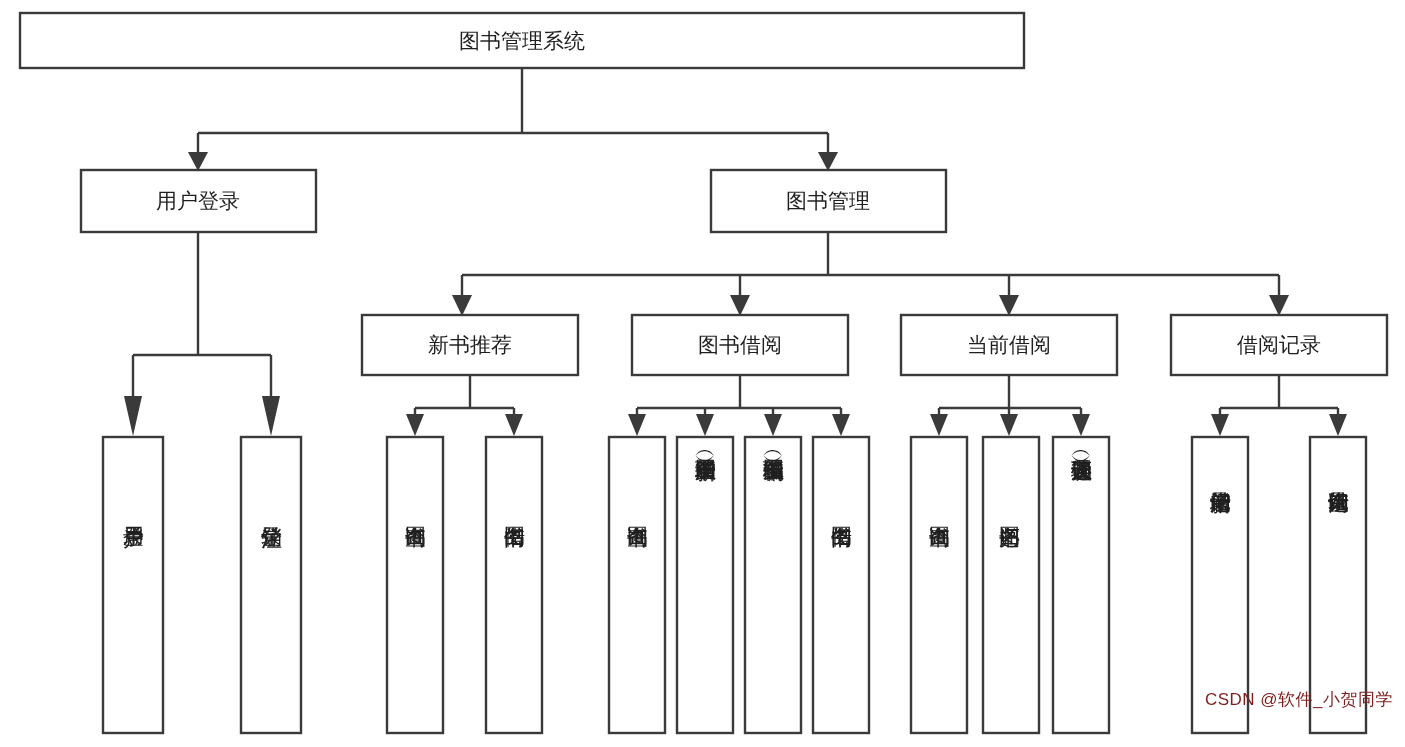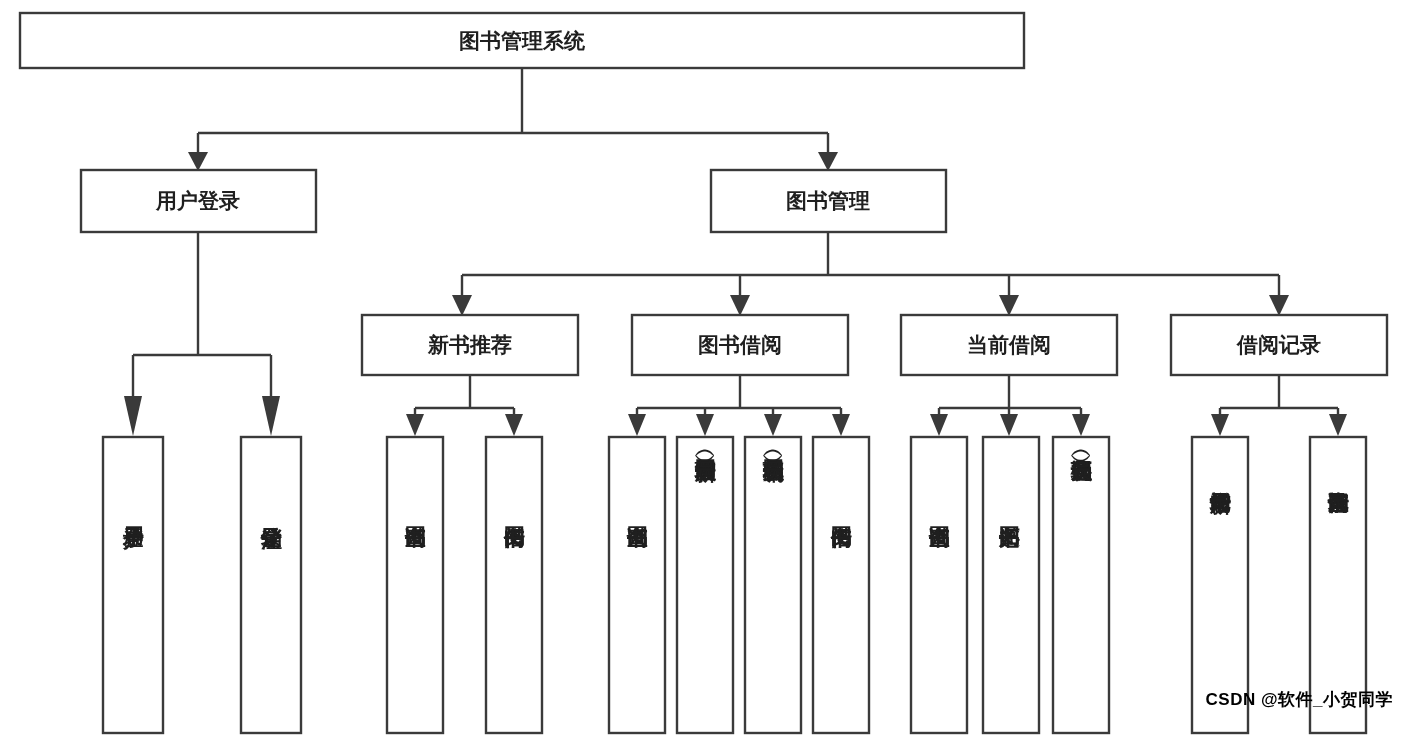--- a/index.html
+++ b/index.html
@@ -12,21 +12,20 @@
     font-family: "Liberation Sans", "DejaVu Sans", sans-serif;
     width: 1405px;
     height: 747px;
     overflow: hidden;
   }
   #diagram-root {
     position: relative;
     width: 1405px;
     height: 717px;
     background: #ffffff;
-    font-weight: bold;
   }
   svg.diagram-canvas {
     position: absolute;
     left: 0;
     top: 0;
     width: 1405px;
     height: 747px;
     display: block;
   }
   .node-box {
@@ -50,21 +49,21 @@
     fill: #1f1f1f;
     text-anchor: middle;
     dominant-baseline: middle;
   }
   .watermark {
     position: absolute;
     right: 12px;
     bottom: 6px;
     font-family: "Liberation Sans", "DejaVu Sans", sans-serif;
     font-size: 17px;
-    color: #000000;
+    color: #7f1d1d;
     white-space: nowrap;
     letter-spacing: 0.5px;
   }
   .vlabel-layer {
     position: absolute;
     left: 0;
     top: 0;
     width: 1405px;
     height: 747px;
     pointer-events: none;

